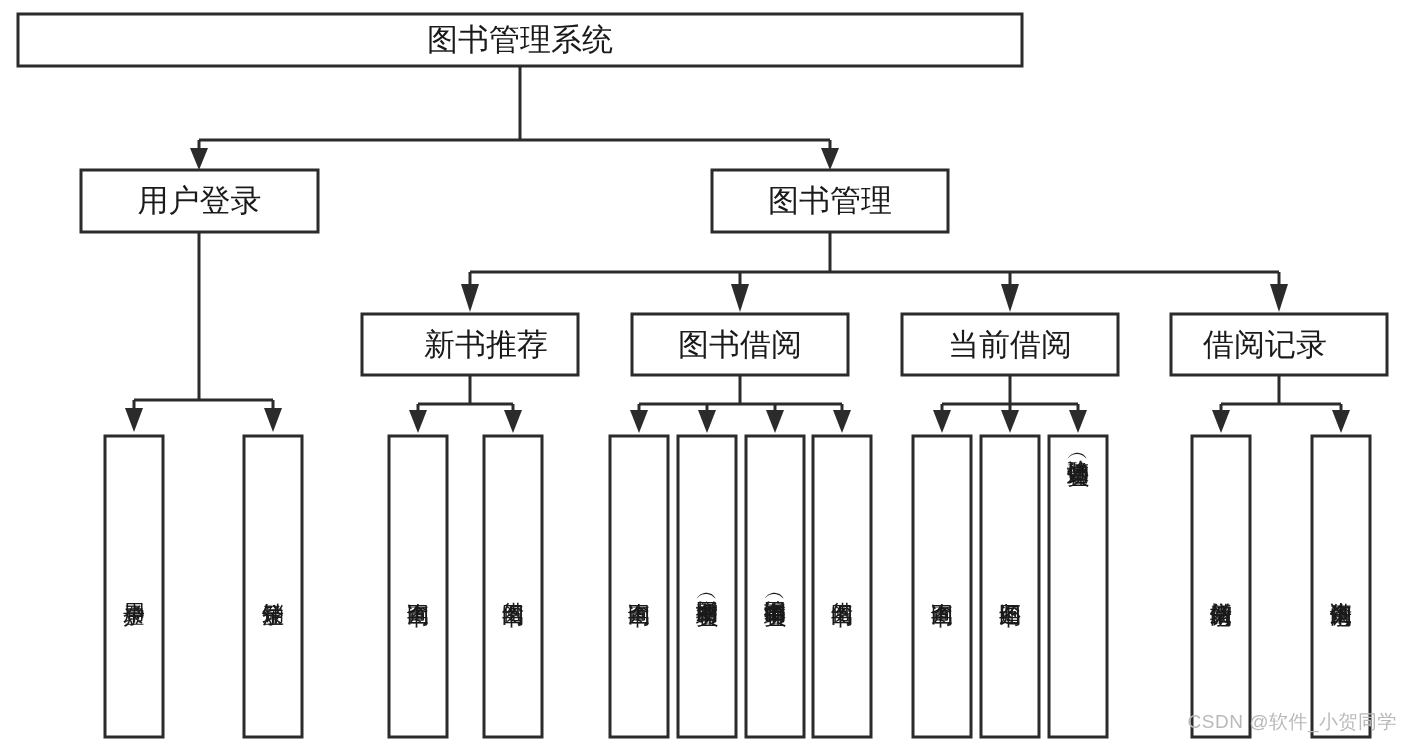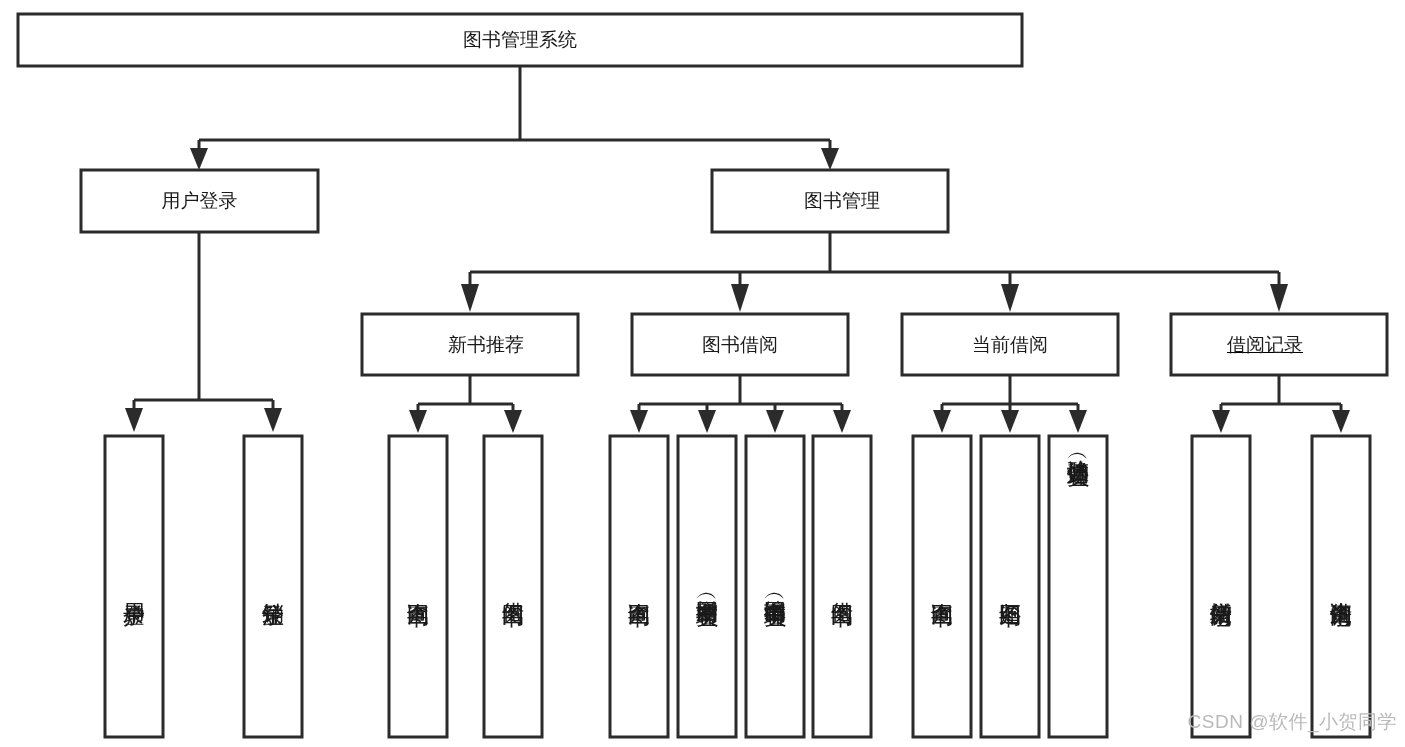--- a/index.html
+++ b/index.html
@@ -60,21 +60,21 @@
   }
   .hlabel-wrap {
     position: absolute;
     display: flex;
     align-items: center;
     justify-content: center;
     pointer-events: none;
   }
   .hlabel-text {
     font-family: "Liberation Sans", "DejaVu Sans", sans-serif;
-    font-size: 19px;
+    font-size: 31px;
     color: #1a1a1a;
     white-space: nowrap;
   }
   #watermark {
     position: absolute;
     right: 8px;
     bottom: 12px;
     font-family: "Liberation Sans", "DejaVu Sans", sans-serif;
     font-size: 19px;
     color: #b9b9b9;
@@ -196,34 +196,34 @@
     <rect class="node-box" x="1312" y="436" width="58" height="301"></rect>
   </svg>
 
   <div class="hlabel-wrap" style="left:18px; top:14px; width:1004px; height:52px;">
     <span class="hlabel-text">图书管理系统</span>
   </div>
 
   <div class="hlabel-wrap" style="left:81px; top:170px; width:237px; height:62px;">
     <span class="hlabel-text">用户登录</span>
   </div>
-  <div class="hlabel-wrap" style="left:712px; top:170px; width:236px; height:62px;padding-left:12px;">
+  <div class="hlabel-wrap" style="left:712px; top:170px; width:236px; height:62px;">
     <span class="hlabel-text">图书管理</span>
   </div>
 
   <div class="hlabel-wrap" style="left:362px; top:314px; width:216px; height:61px;padding-left:16px;">
     <span class="hlabel-text">新书推荐</span>
   </div>
   <div class="hlabel-wrap" style="left:632px; top:314px; width:216px; height:61px;border-radius:26px;">
     <span class="hlabel-text">图书借阅</span>
   </div>
   <div class="hlabel-wrap" style="left:902px; top:314px; width:216px; height:61px;">
     <span class="hlabel-text">当前借阅</span>
   </div>
-  <div class="hlabel-wrap" style="left:1171px; top:314px; width:188px; height:61px;text-decoration:underline;">
+  <div class="hlabel-wrap" style="left:1171px; top:314px; width:188px; height:61px;">
     <span class="hlabel-text">借阅记录</span>
   </div>
 
   <div class="vlabel-wrap" style="left:105px; top:436px; width:58px; height:301px;">
     <span class="vlabel-text">用户登录</span>
   </div>
   <div class="vlabel-wrap" style="left:244px; top:436px; width:58px; height:301px;">
     <span class="vlabel-text">注销登录</span>
   </div>
   <div class="vlabel-wrap" style="left:389px; top:436px; width:58px; height:301px;">

